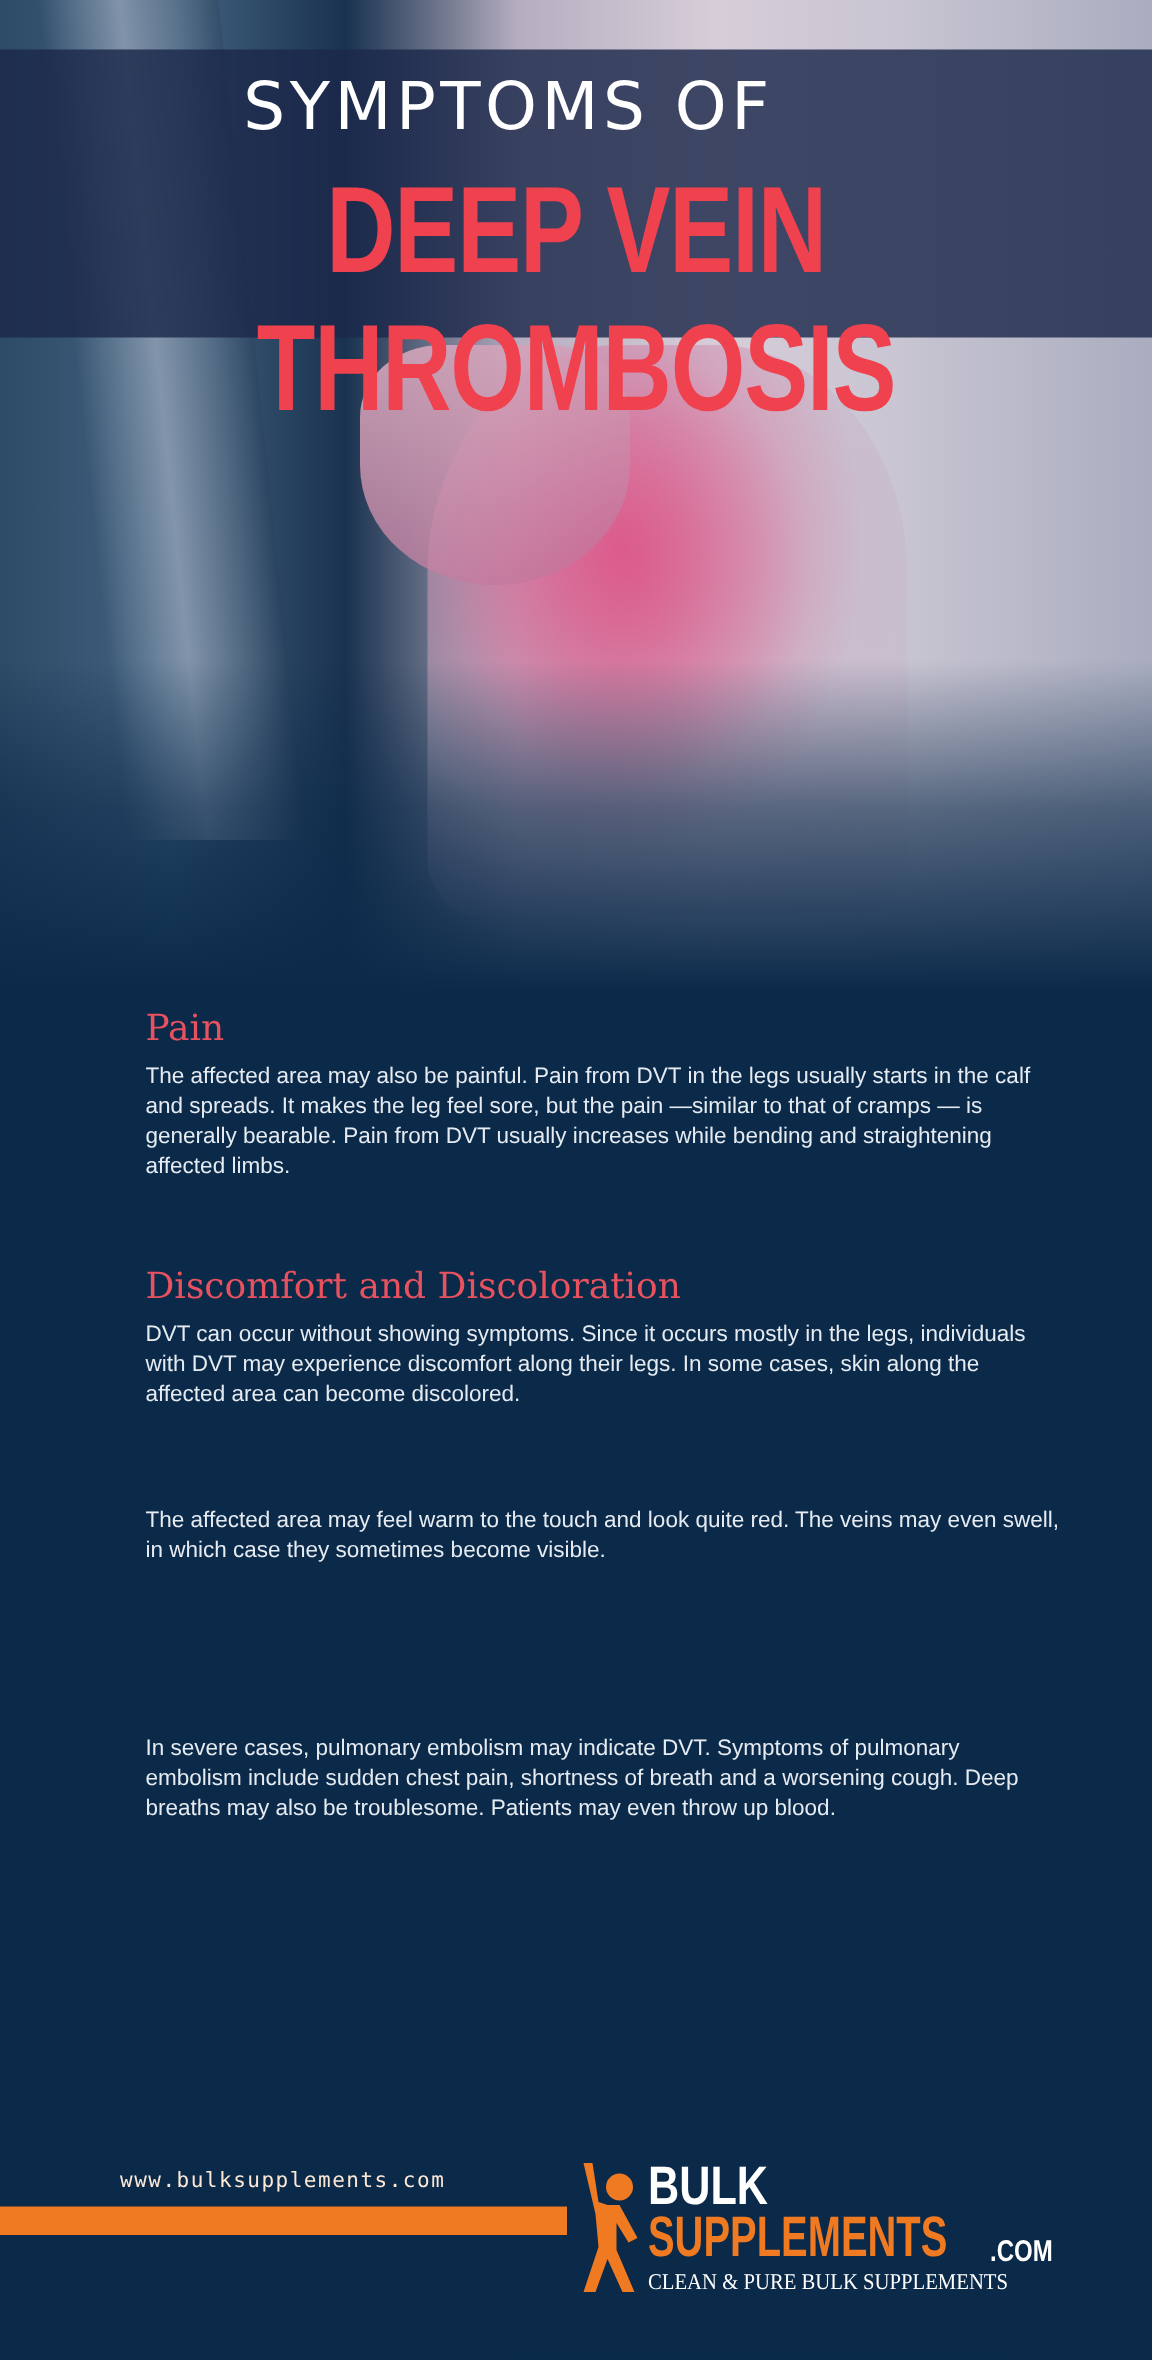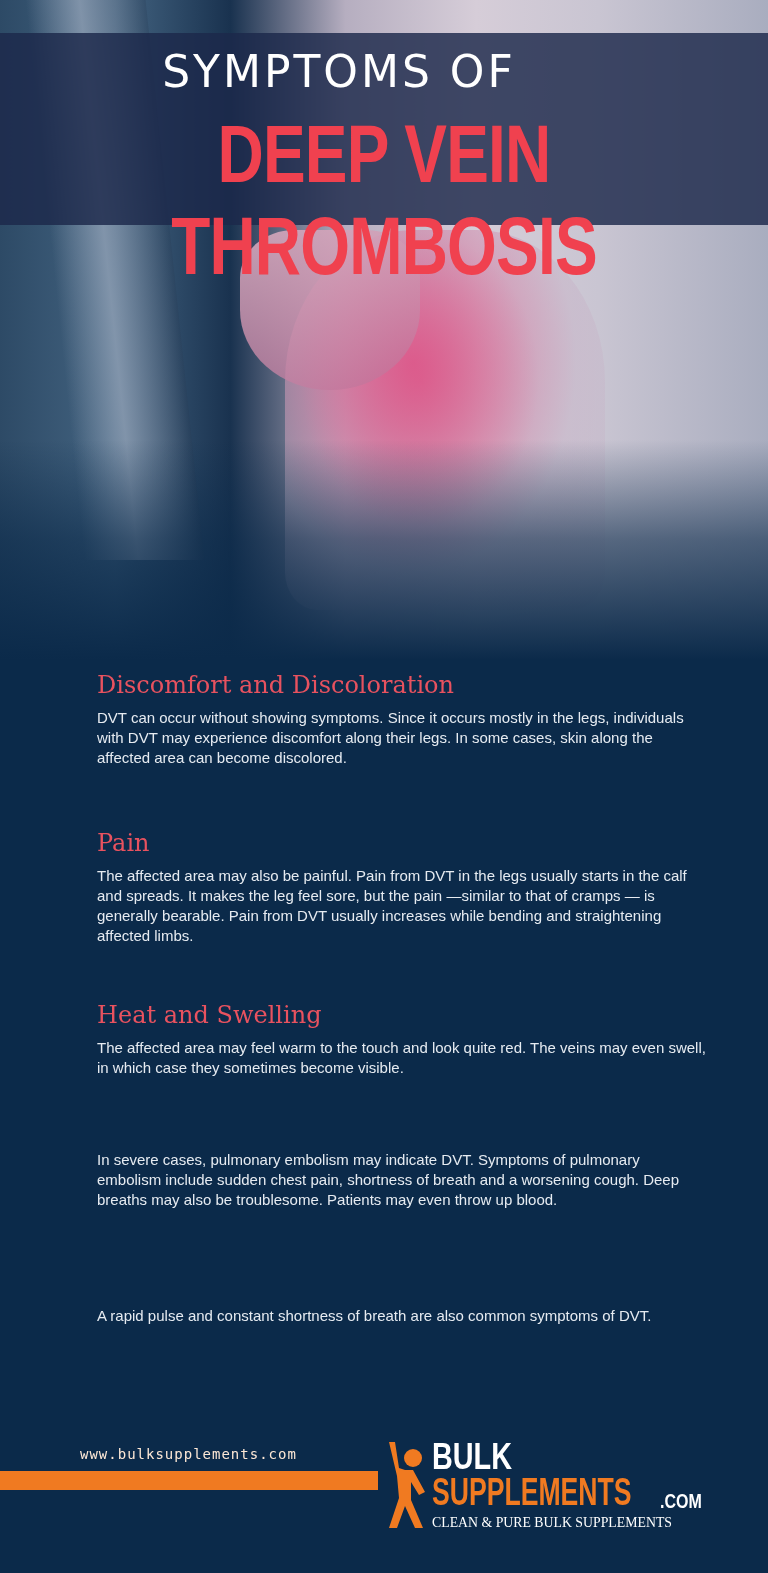--- a/index.html
+++ b/index.html
@@ -100,37 +100,35 @@
   <div class="hero-leg-right"></div>
   <div class="hero-hand"></div>
   <div class="hero-fade"></div>
 </div>
 
 <div class="title-band"></div>
 <div class="title-line1">SYMPTOMS OF</div>
 <div class="title-line2">DEEP VEIN THROMBOSIS</div>
 
 <div class="content">
+  <div class="section" style="height:172px;">
+    <h2 class="sec-h">Pain</h2>
+    <p class="sec-p">The affected area may also be painful. Pain from DVT in the legs usually starts in the calf and spreads. It makes the leg feel sore, but the pain —similar to that of cramps — is generally bearable. Pain from DVT usually increases while bending and straightening affected limbs.</p>
+  </div>
   <div class="section" style="height:158px;">
     <h2 class="sec-h">Discomfort and Discoloration</h2>
     <p class="sec-p">DVT can occur without showing symptoms. Since it occurs mostly in the legs, individuals with DVT may experience discomfort along their legs. In some cases, skin along the affected area can become discolored.</p>
   </div>
-  <div class="section" style="height:172px;">
-    <h2 class="sec-h">Pain</h2>
-    <p class="sec-p">The affected area may also be painful. Pain from DVT in the legs usually starts in the calf and spreads. It makes the leg feel sore, but the pain —similar to that of cramps — is generally bearable. Pain from DVT usually increases while bending and straightening affected limbs.</p>
-  </div>
   <div class="section" style="height:146px;">
-    <h2 class="sec-h">Heat and Swelling</h2>
     <p class="sec-p">The affected area may feel warm to the touch and look quite red. The veins may even swell, in which case they sometimes become visible.</p>
   </div>
   <div class="section" style="height:150px;">
     <p class="sec-p">In severe cases, pulmonary embolism may indicate DVT. Symptoms of pulmonary embolism include sudden chest pain, shortness of breath and a worsening cough. Deep breaths may also be troublesome. Patients may even throw up blood.</p>
   </div>
   <div class="section">
-    <p class="sec-p">A rapid pulse and constant shortness of breath are also common symptoms of DVT.</p>
   </div>
 </div>
 
 <div class="footer-bar"></div>
 <div class="footer-url">www.bulksupplements.com</div>
 
 <svg class="logo-person" viewBox="0 0 50 90">
   <path d="M6 2 L12 2 L16 28 L22 30 L30 30 L42 52 L36 55 L28 42 L28 60 L40 88 L32 88 L22 66 L14 88 L6 88 L16 58 L14 36 Z" fill="#f07a21"></path>
   <circle cx="30" cy="18" r="9" fill="#f07a21"></circle>
 </svg>

